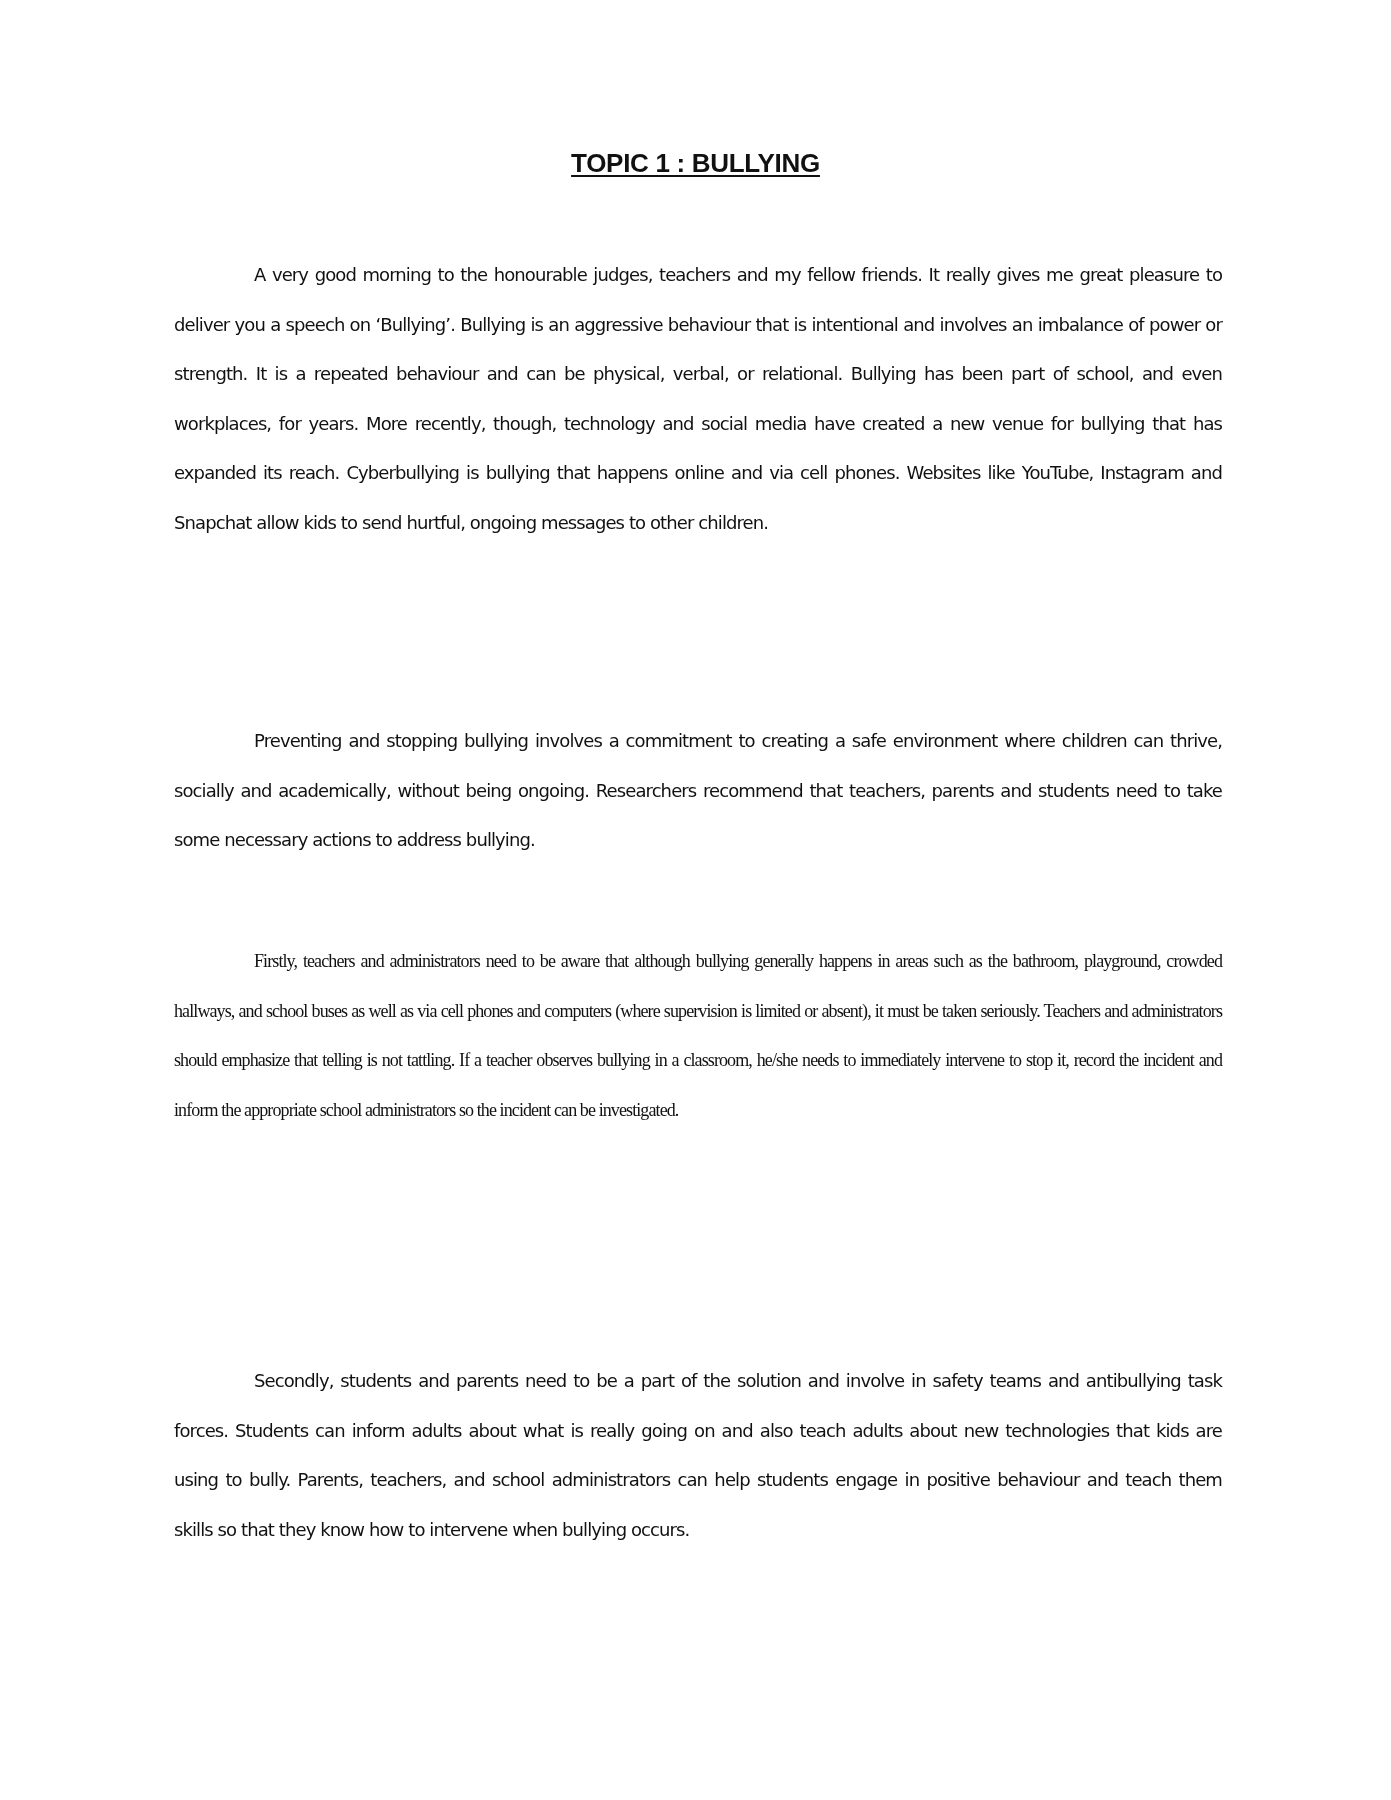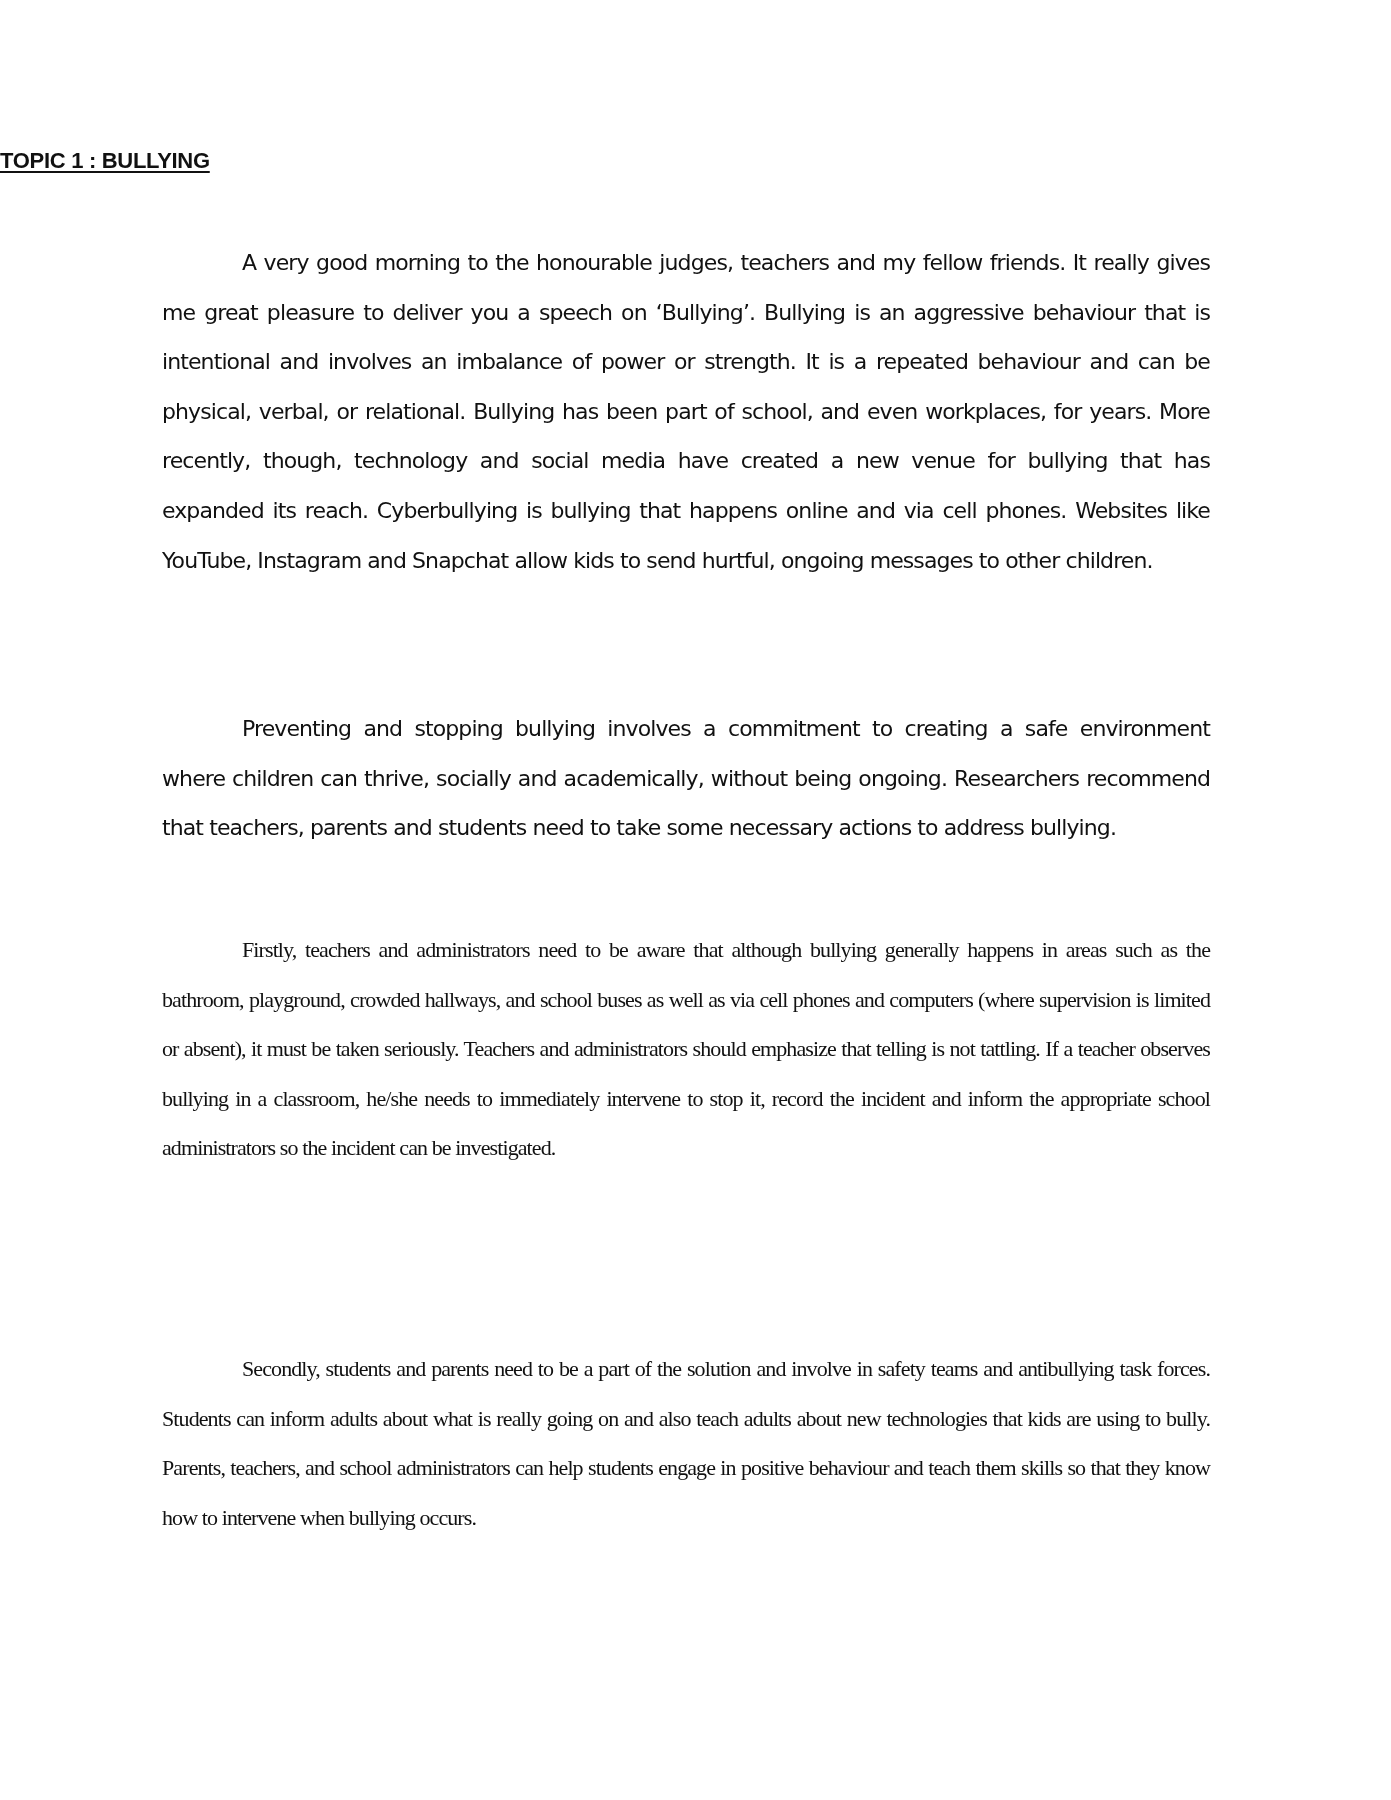--- a/index.html
+++ b/index.html
@@ -19,50 +19,50 @@
     left: 0; top: 0;
     width: 1391px;
     height: 1800px;
     background: #ffffff;
   }
   .title {
     position: absolute;
     top: 131px;
     left: 0;
     width: 1391px;
-    text-align: left;
+    text-align: center;
     font-family: "Liberation Sans", sans-serif;
     font-weight: bold;
-    font-size: 22px;
+    font-size: 26px;
     letter-spacing: -0.3px;
     line-height: 30px;
   }
   .title span {
     text-decoration: underline;
     text-decoration-thickness: 2px;
     text-underline-offset: 3px;
   }
   .body-text {
     position: absolute;
     left: 162px;
     width: 1048px;
     font-family: "DejaVu Sans", sans-serif;
-    font-size: 22px;
+    font-size: 18px;
     letter-spacing: -0.9px;
     word-spacing: 0px;
     line-height: 49.6px;
     text-align: justify;
     text-indent: 80px;
-    margin: 0;
+    margin: 12px;
     font-weight: normal;
   }
   #p1 { top: 238px; }
   #p2 { top: 704px; }
   #p3 { top: 925px; font-family: Liberation Serif, serif; }
-  #p4 { top: 1344px; font-family: Liberation Serif, serif; }
+  #p4 { top: 1344px; }
 </style>
 </head>
 <body>
 
 <div class="page">
   <h1 class="title"><span>TOPIC 1 : BULLYING</span></h1>
 
   <p id="p1" class="body-text">A very good morning to the honourable judges, teachers and my fellow friends. It really gives me great pleasure to deliver you a speech on ‘Bullying’. Bullying is an aggressive behaviour that is intentional and involves an imbalance of power or strength. It is a repeated behaviour and can be physical, verbal, or relational. Bullying has been part of school, and even workplaces, for years. More recently, though, technology and social media have created a new venue for bullying that has expanded its reach. Cyberbullying is bullying that happens online and via cell phones. Websites like YouTube, Instagram and Snapchat allow kids to send hurtful, ongoing messages to other children.</p>
   <p id="p2" class="body-text">Preventing and stopping bullying involves a commitment to creating a safe environment where children can thrive, socially and academically, without being ongoing. Researchers recommend that teachers, parents and students need to take some necessary actions to address bullying.</p>
   <p id="p3" class="body-text">Firstly, teachers and administrators need to be aware that although bullying generally happens in areas such as the bathroom, playground, crowded hallways, and school buses as well as via cell phones and computers (where supervision is limited or absent), it must be taken seriously. Teachers and administrators should emphasize that telling is not tattling. If a teacher observes bullying in a classroom, he/she needs to immediately intervene to stop it, record the incident and inform the appropriate school administrators so the incident can be investigated.</p>

